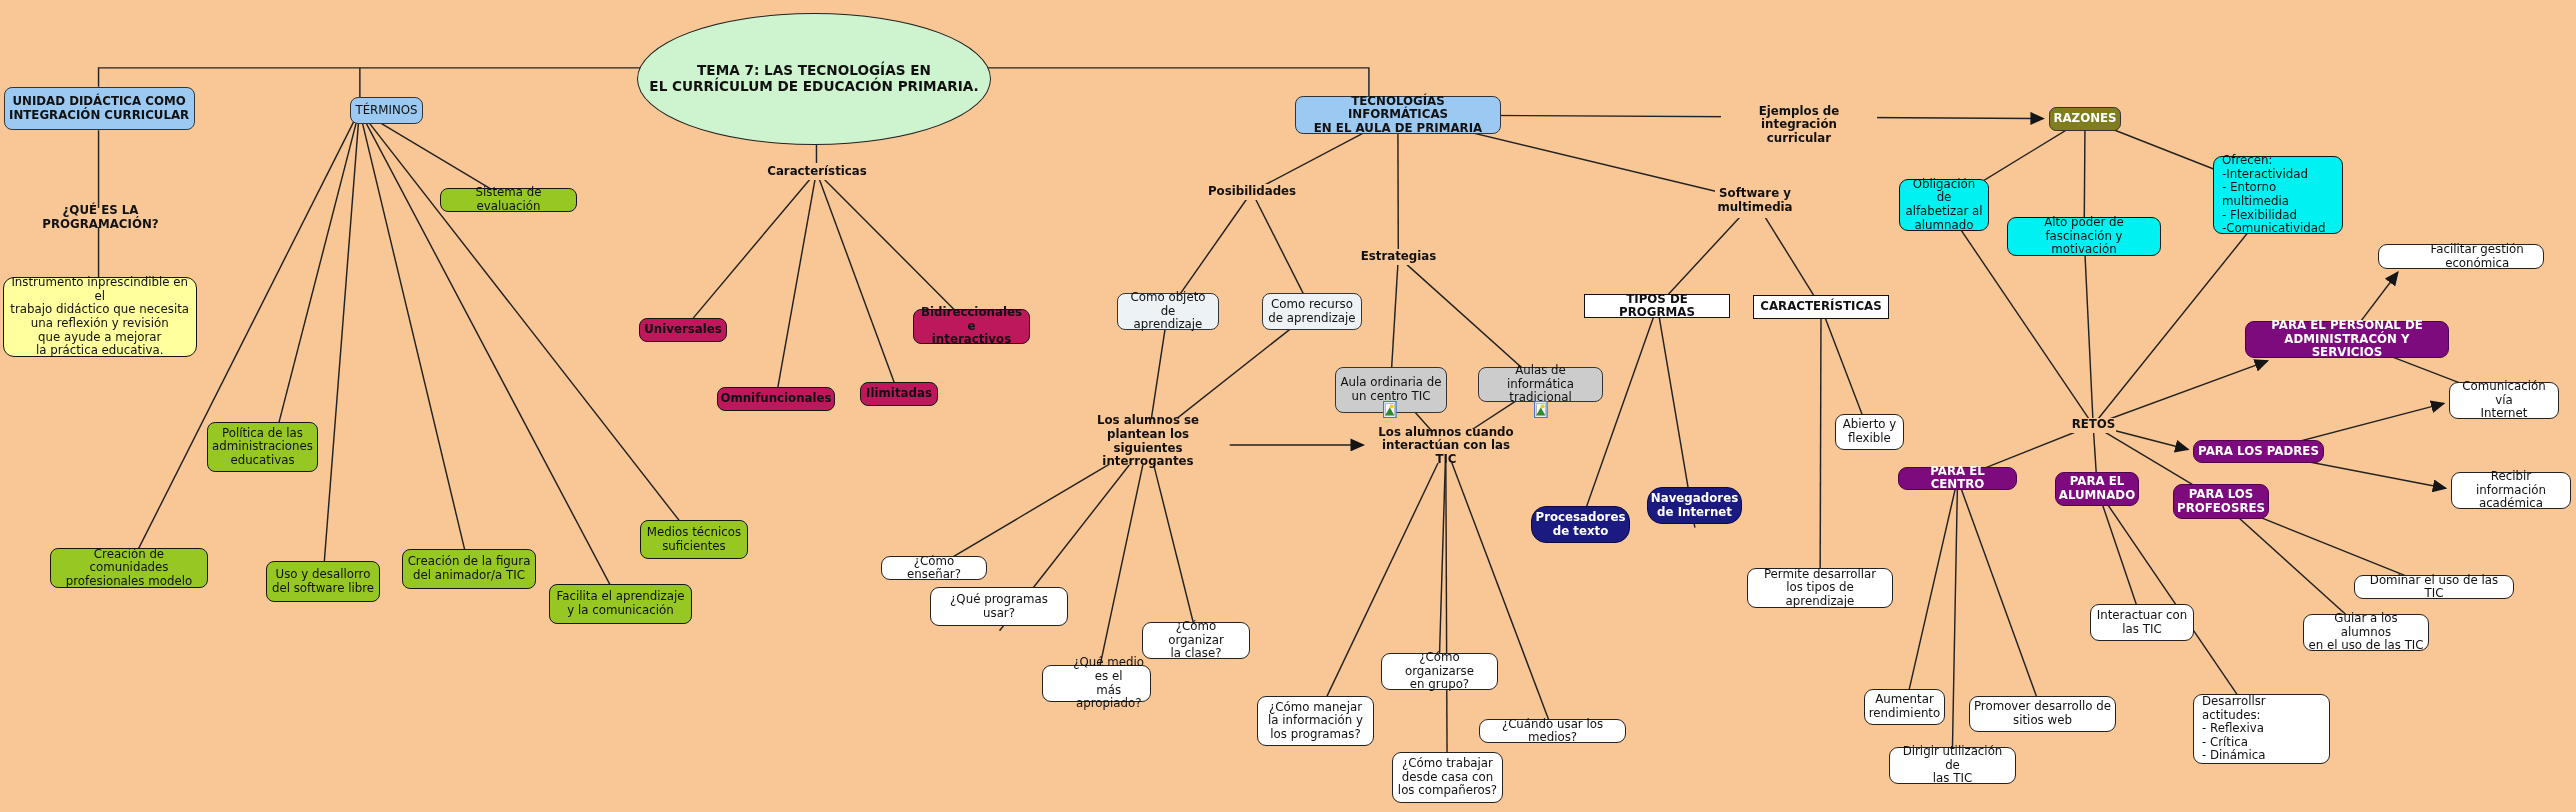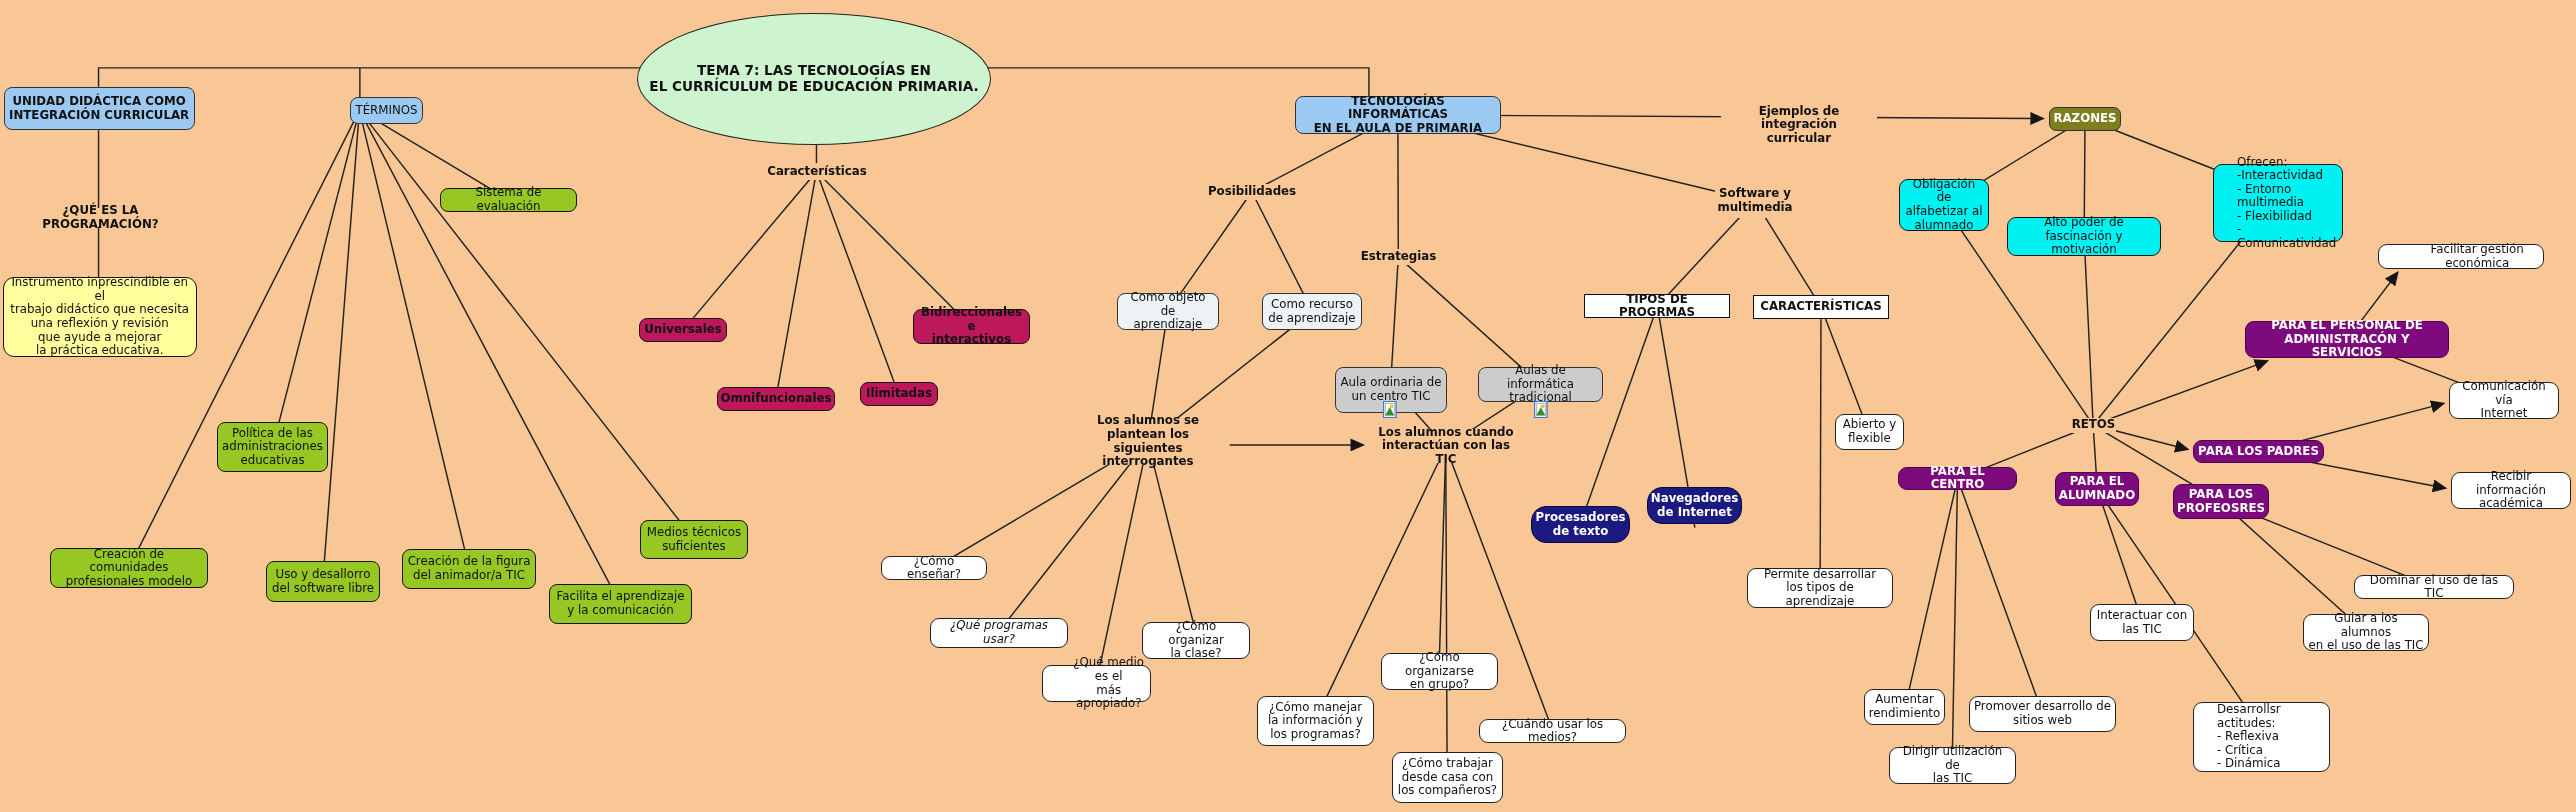--- a/index.html
+++ b/index.html
@@ -16,21 +16,21 @@
   .note{background:#FFFF9E;border:1.4px solid #151515;border-radius:11px;}
   .cyan{background:#00F1F1;border:1.4px solid #151515;border-radius:9px;}
   .navy{background:#1A1A80;border:1.4px solid #0a0a40;border-radius:15px;color:#fff;font-weight:bold;}
   .olive{background:#7E7E1E;border:1.4px solid #333;border-radius:7.2px;color:#fff;font-weight:bold;}
   .purple{background:#7D0B7D;border:1.4px solid #4d004d;border-radius:9px;color:#fff;font-weight:bold;}
   .gray{background:#CCCCCC;border:1.4px solid #333;border-radius:8.1px;}
   .white{background:#FFFFFF;border:1.4px solid #222;border-radius:9px;}
   .whitegray{background:#EDF2F4;border:1.4px solid #333;border-radius:8.1px;}
   .whitesq{background:#FFFFFF;border:1.4px solid #111;border-radius:0;font-weight:bold;}
   .label{background:#F9C795;font-weight:bold;padding:0 2.7px;}
-  .left{text-align:left;justify-content:flex-start;padding-left:23px;margin-top:8px;}
+  .left{text-align:left;justify-content:flex-start;padding-left:8px;}
   .res-icon{position:absolute;}
 </style>
 </head>
 <body>
 
 <div id="canvas" style="width: 2576px; height: 813px; background: rgb(249, 199, 149);">
   <svg id="edge-layer" width="2576" height="813" viewBox="0 0 2849 899">
       <defs>
         <marker id="arr" markerWidth="11" markerHeight="9" refX="9" refY="4.5" orient="auto">
           <path d="M0,0 L10,4.5 L0,9 z" fill="#151515"></path>
@@ -108,21 +108,21 @@
       <div class="node lightblue bold" style="left: 3.6px; top: 87px; width: 191px; height: 43px;">UNIDAD DIDÁCTICA COMO
 INTEGRACIÓN CURRICULAR</div>
       <div class="node lightblue" style="left: 323px; top: 97px; width: 73px; height: 27px; margin-left: 27px;">TÉRMINOS</div>
       <div class="node label" style="left: 4.5px; top: 208px; width: 192px; height: 19px;">¿QUÉ ES LA PROGRAMACIÓN?</div>
       <div class="node note" style="left: 2.7px; top: 277px; width: 194px; height: 80px;">Instrumento inprescindible en el
 trabajo didáctico que necesita
 una reflexión y revisión
 que ayude a mejorar
 la práctica educativa.</div>
       <div class="node green" style="left: 440px; top: 188px; width: 137px; height: 23.5px;">Sistema de evaluación</div>
-      <div class="node green" style="left: 217px; top: 422px; width: 111px; height: 50px;">Política de las
+      <div class="node green" style="left: 207px; top: 422px; width: 111px; height: 50px;">Política de las
 administraciones
 educativas</div>
       <div class="node green" style="left: 50px; top: 548px; width: 158px; height: 40px;">Creación de comunidades
 profesionales modelo</div>
       <div class="node green" style="left: 266px; top: 561px; width: 114px; height: 41px;">Uso y desallorro
 del software libre</div>
       <div class="node green" style="left: 402px; top: 549px; width: 134px; height: 40px;">Creación de la figura
 del animador/a TIC</div>
       <div class="node green" style="left: 549px; top: 584px; width: 143px; height: 40px;">Facilita el aprendizaje
 y la comunicación</div>
@@ -152,21 +152,21 @@
       <div class="node gray" style="left: 1335px; top: 367px; width: 112px; height: 46px;">Aula ordinaria de
 un centro TIC</div>
       <div class="node gray" style="left: 1478px; top: 367px; width: 125px; height: 35px;">Aulas de informática
 tradicional</div>
       <div class="node label" style="left: 1069px; top: 418px; width: 158px; height: 47px;">Los alumnos se
 plantean los siguientes
 interrogantes</div>
       <div class="node label" style="left: 1368px; top: 429px; width: 156px; height: 34px;">Los alumnos cuando
 interactúan con las TIC</div>
       <div class="node white" style="left: 881px; top: 556px; width: 106px; height: 24.4px;">¿Cómo enseñar?</div>
-      <div class="node white" style="left: 930px; top: 618px; width: 138px; height: 30px; font-style: italic;">¿Qué programas usar?</div>
+      <div class="node white" style="left: 930px; top: 587px; width: 138px; height: 39px;">¿Qué programas usar?</div>
       <div class="node white" style="left: 1042px; top: 665px; width: 109px; height: 37px; padding-left: 28px;">¿Qué medio es el
 más apropiado?</div>
       <div class="node white" style="left: 1142px; top: 614px; width: 108px; height: 37px; margin-top: 8px;">¿Cómo organizar
 la clase?</div>
       <div class="node white" style="left: 1257px; top: 696px; width: 117px; height: 50px;">¿Cómo manejar
 la información y
 los programas?</div>
       <div class="node white" style="left: 1381px; top: 653px; width: 117px; height: 37px;">¿Cómo organizarse
 en grupo?</div>
       <div class="node white" style="left: 1479px; top: 719px; width: 147px; height: 24.4px;">¿Cuándo usar los medios?</div>

